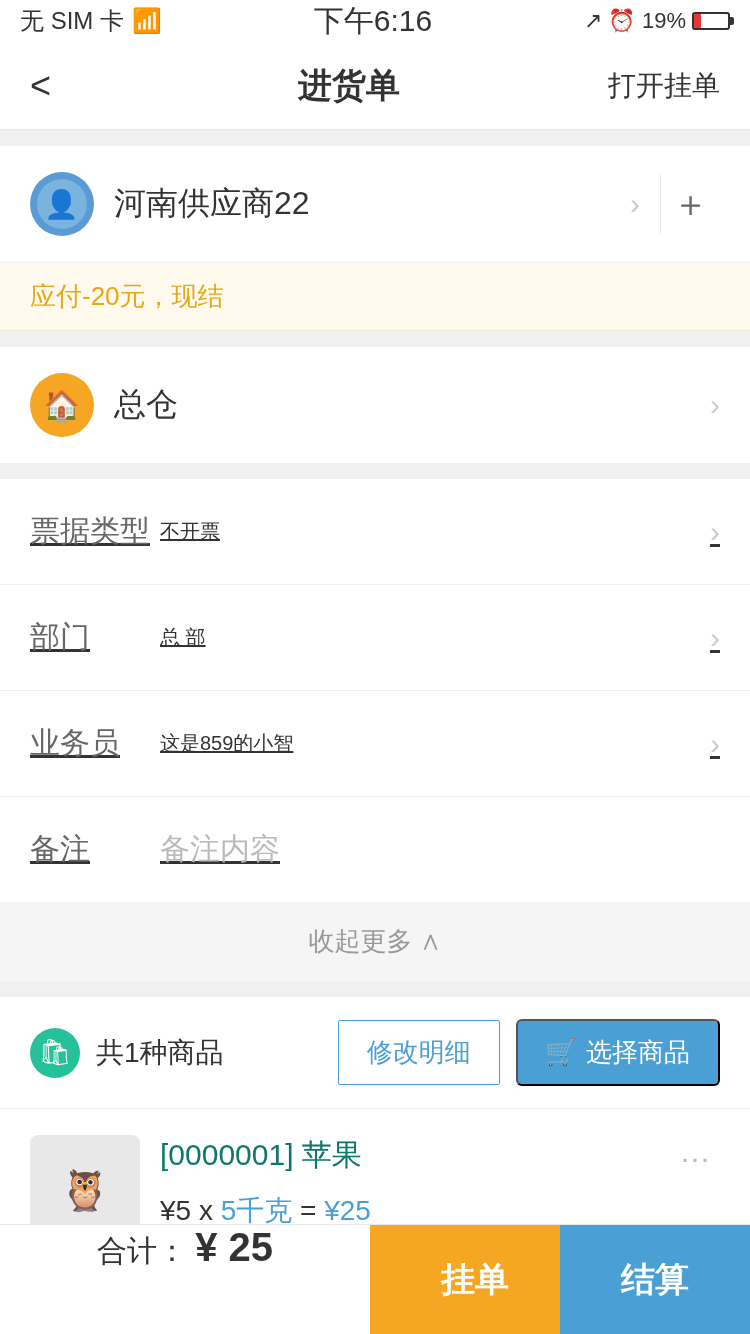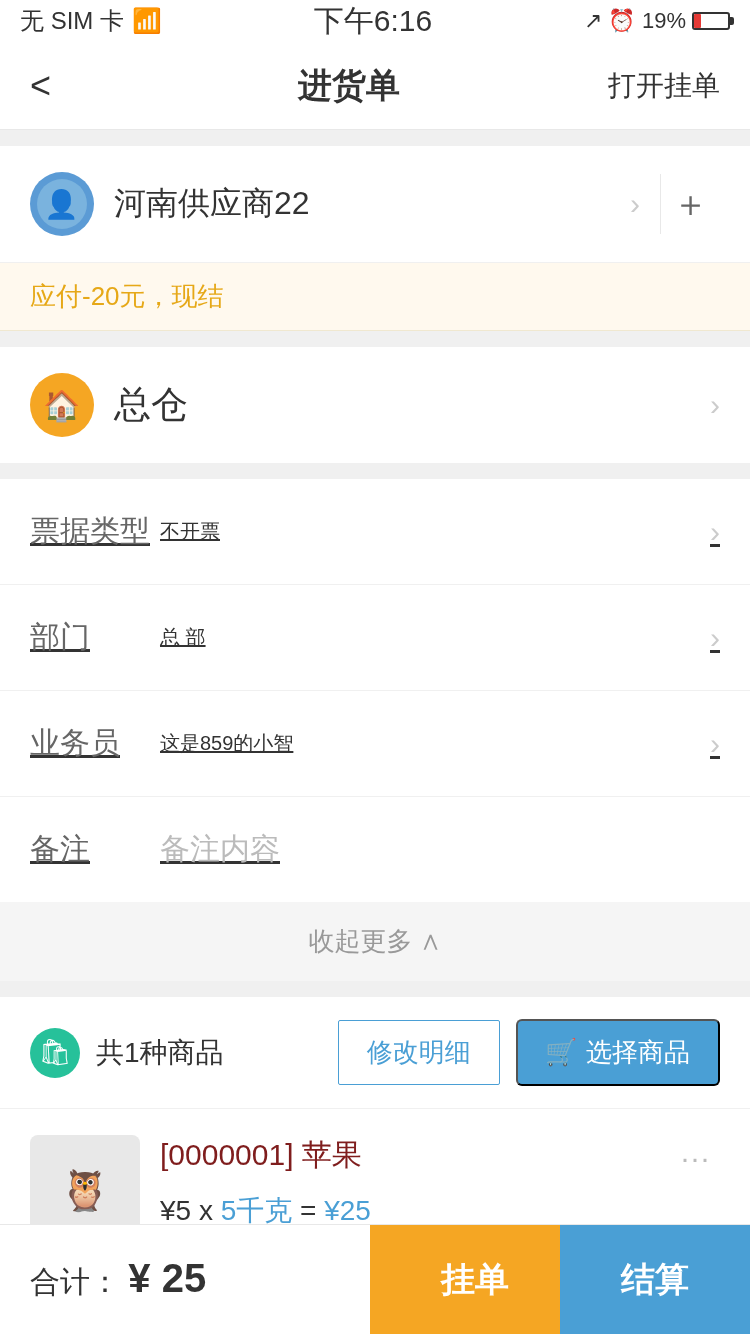--- a/index.html
+++ b/index.html
@@ -168,21 +168,21 @@
       border-radius: 50%;
       background: #f5a623;
       display: flex;
       align-items: center;
       justify-content: center;
       margin-right: 20px;
       flex-shrink: 0;
     }
     .warehouse-name {
       flex: 1;
-      font-size: 37px;
+      font-size: 32px;
       color: #333;
     }
 
     
     .form-row {
       display: flex;
       align-items: center;
       padding: 32px 30px;
       background: #fff;
       border-bottom: 1px solid #f0f0f0;
@@ -280,21 +280,21 @@
       display: flex;
       align-items: center;
       justify-content: center;
       flex-shrink: 0;
     }
     .product-info {
       flex: 1;
     }
     .product-name {
       font-size: 30px;
-      color: #7f1d1d;
+      color: #0f766e;
       margin-bottom: 16px;
     }
     .product-price {
       font-size: 28px;
       color: #333;
     }
     .price-highlight {
       color: #4a9fd5;
     }
     .product-more {
@@ -311,21 +311,21 @@
       width: 750px;
       height: 110px;
       display: flex;
       align-items: stretch;
       background: #fff;
       border-top: 1px solid #e8e8e8;
     }
     .bottom-total {
       flex: 1;
       display: flex;
-      flex-direction: column;
+      flex-direction: row;
       justify-content: center;
       padding: 0 30px;
     }
     .total-main {
       font-size: 30px;
       color: #333;
     }
     .total-amount {
       font-size: 40px;
       font-weight: 600;

